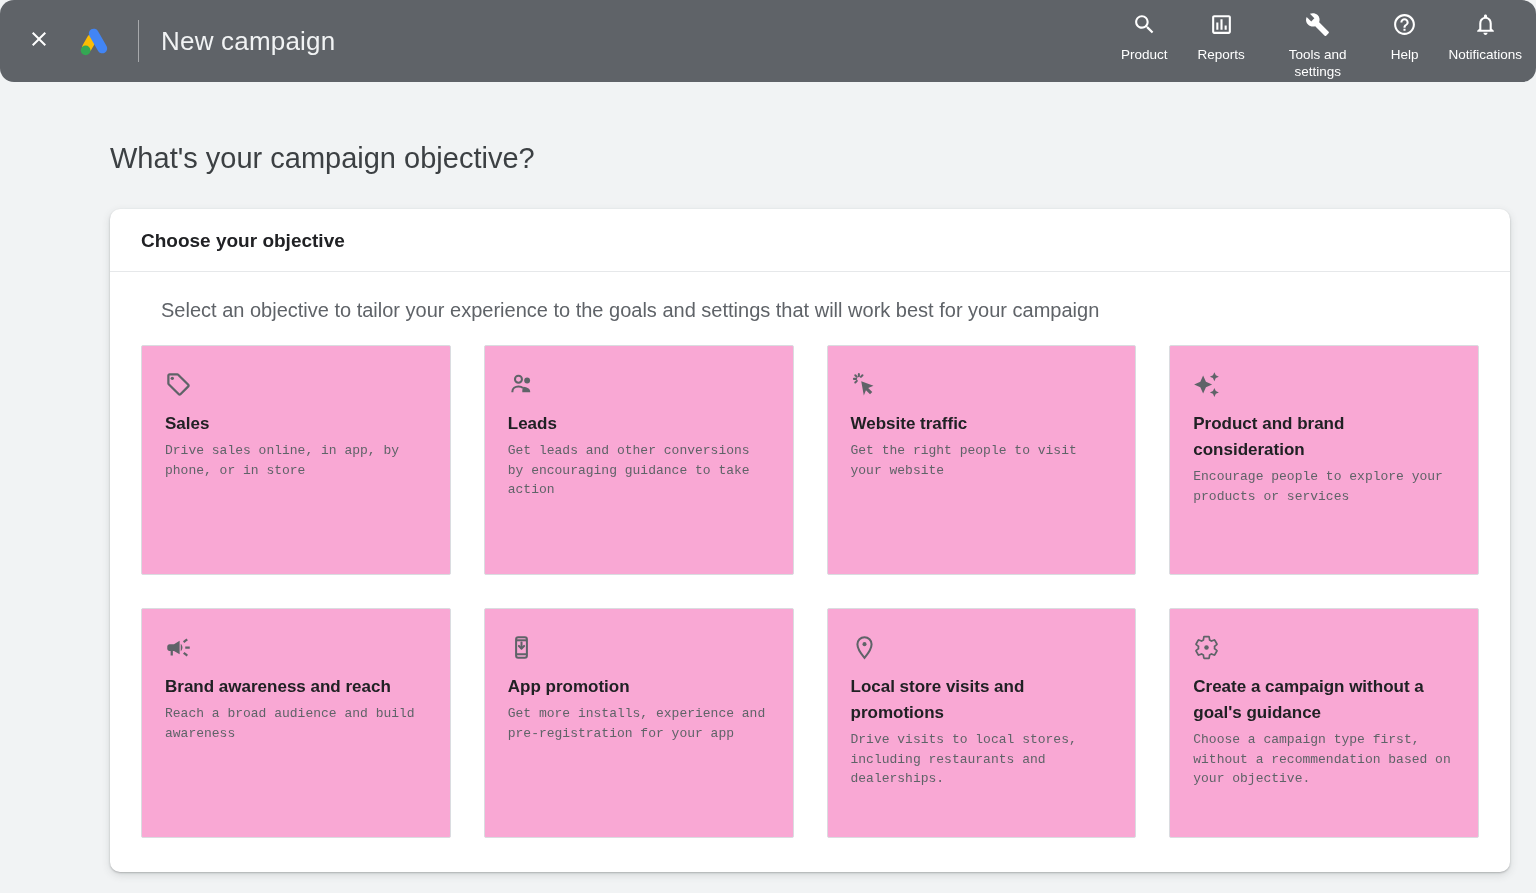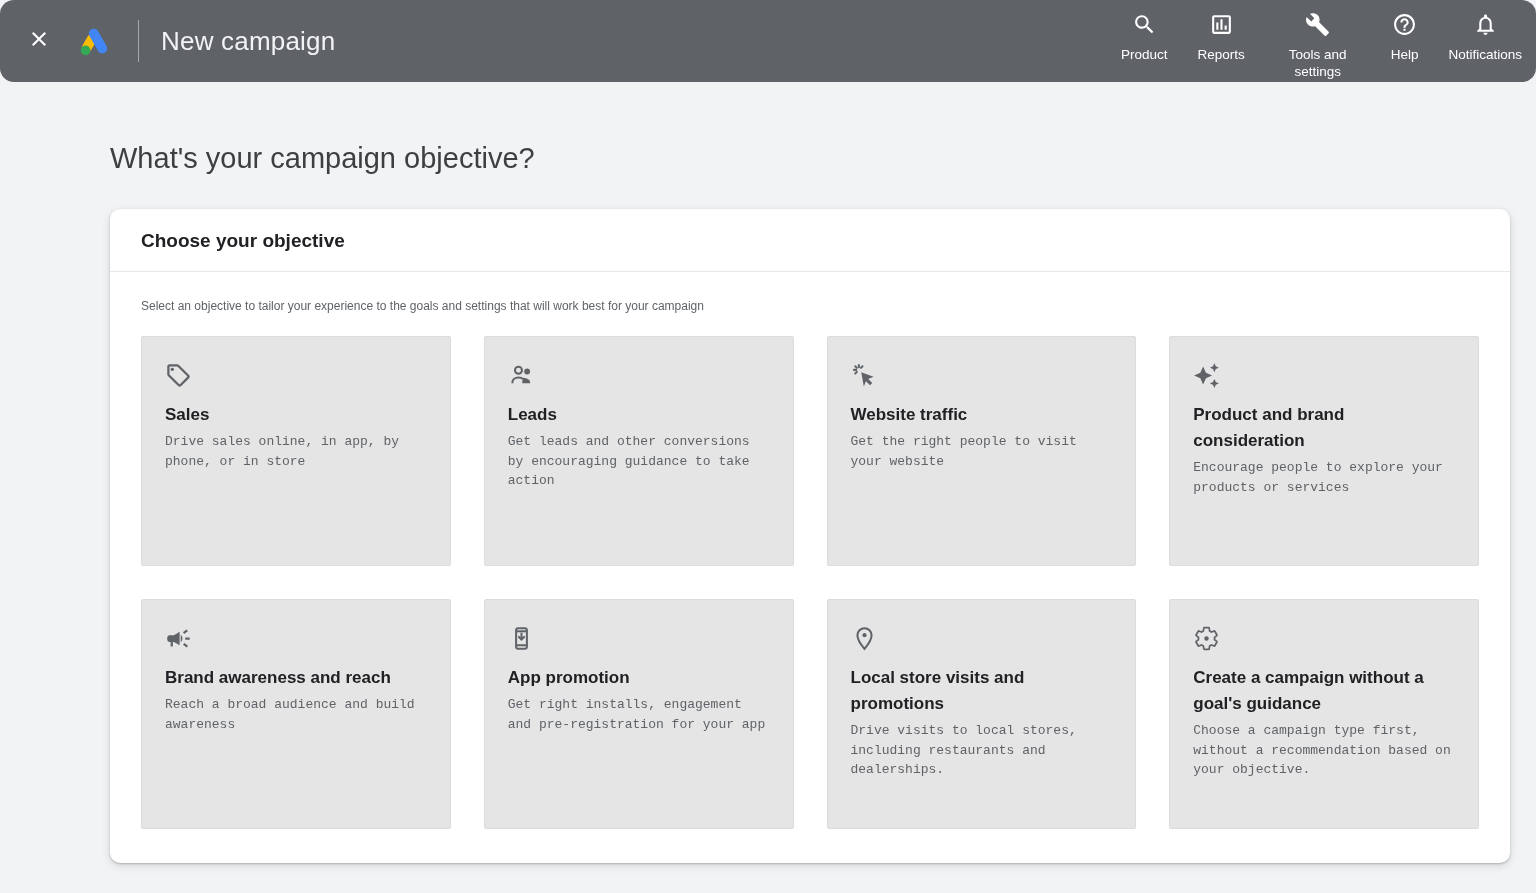--- a/index.html
+++ b/index.html
@@ -35,24 +35,24 @@
   .nav-item.tools .nav-label{white-space:normal;width:86px;}
   
   .content{padding:0 26px 0 110px;}
   .page-heading{margin:0;padding-top:60px;font-size:29px;font-weight:400;color:var(--heading_text);}
   .card{
     margin-top:34px;width:1400px;background:#fff;border-radius:10px;
     box-shadow:0 1px 2px rgba(60,64,67,.3),0 3px 8px rgba(60,64,67,.15);
   }
   .card-header{padding:21px 31px 19px;font-size:19px;font-weight:600;color:var(--text_primary);border-bottom:1px solid var(--divider);}
   .card-body{padding:27px 31px 34px;}
-  .card-subtitle{font-size:12px;color:var(--text_secondary);margin-bottom:23px;}
+  .card-subtitle{font-size:20px;color:var(--text_secondary);margin-bottom:23px;margin-left:20px;}
   .grid{display:grid;grid-template-columns:repeat(4,1fr);gap:33px;}
   .tile{
-    height:230px;border:1px solid var(--card_border);border-radius:2px;background:#e5e5e5;
+    height:230px;border:1px solid var(--card_border);border-radius:2px;background:#f9a8d4;
     padding:25px 23px;cursor:pointer;
   }
   .tile-icon{display:block;height:28px;color:var(--icon_gray);}
   .tile-icon svg{width:27px;height:27px;}
   .tile-title{font-size:17px;font-weight:700;color:var(--text_primary);line-height:26px;margin-top:12px;}
   .tile-desc{font-size:13px;color:var(--text_secondary);line-height:19.5px;margin-top:4px;font-family:Liberation Mono, monospace;}
 </style>
 </head>
 <body>
 
@@ -189,21 +189,21 @@
                 <line x1="7.4" y1="18" x2="16.6" y2="18"></line>
                 <line x1="7.4" y1="5.6" x2="16.6" y2="5.6"></line>
               </g>
               <g fill="none" stroke="currentColor" stroke-width="1.8" stroke-linecap="round" stroke-linejoin="round">
                 <path d="M12 7.6v5.2"></path>
                 <path d="M9.7 10.6l2.3 2.3 2.3-2.3"></path>
               </g>
             </svg>
           </span>
           <div class="tile-title">App promotion</div>
-          <div class="tile-desc">Get right installs, engagement and pre-registration for your app</div>
+          <div class="tile-desc">Get more installs, experience and pre-registration for your app</div>
         </div>
 
         <div class="tile">
           <span class="tile-icon">
             <svg viewBox="0 0 24 24">
               <path fill="none" stroke="currentColor" stroke-width="1.8" d="M12 2.8c-3.5 0-6.3 2.8-6.3 6.3 0 4.7 6.3 12.1 6.3 12.1s6.3-7.4 6.3-12.1c0-3.5-2.8-6.3-6.3-6.3z"></path>
               <circle cx="12" cy="9" r="1.8" fill="currentColor"></circle>
             </svg>
           </span>
           <div class="tile-title">Local store visits and promotions</div>

